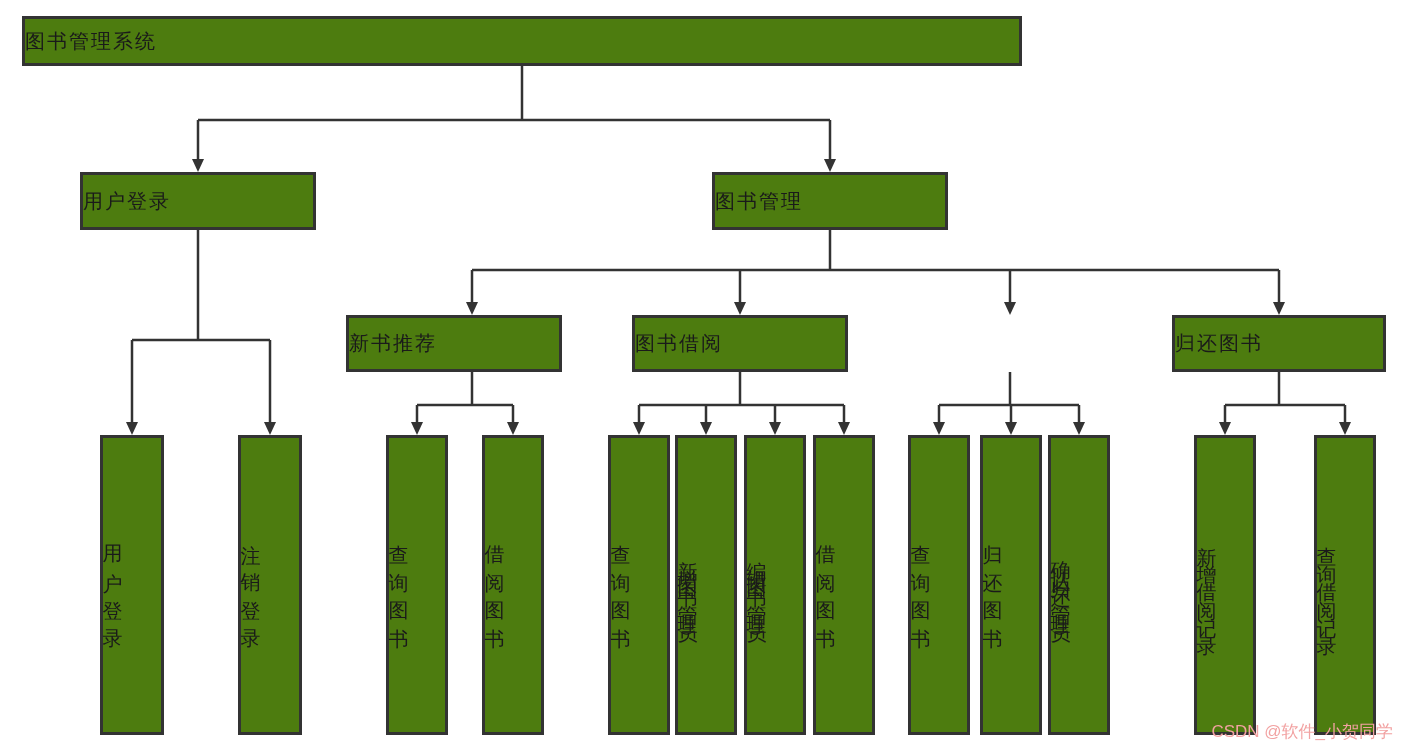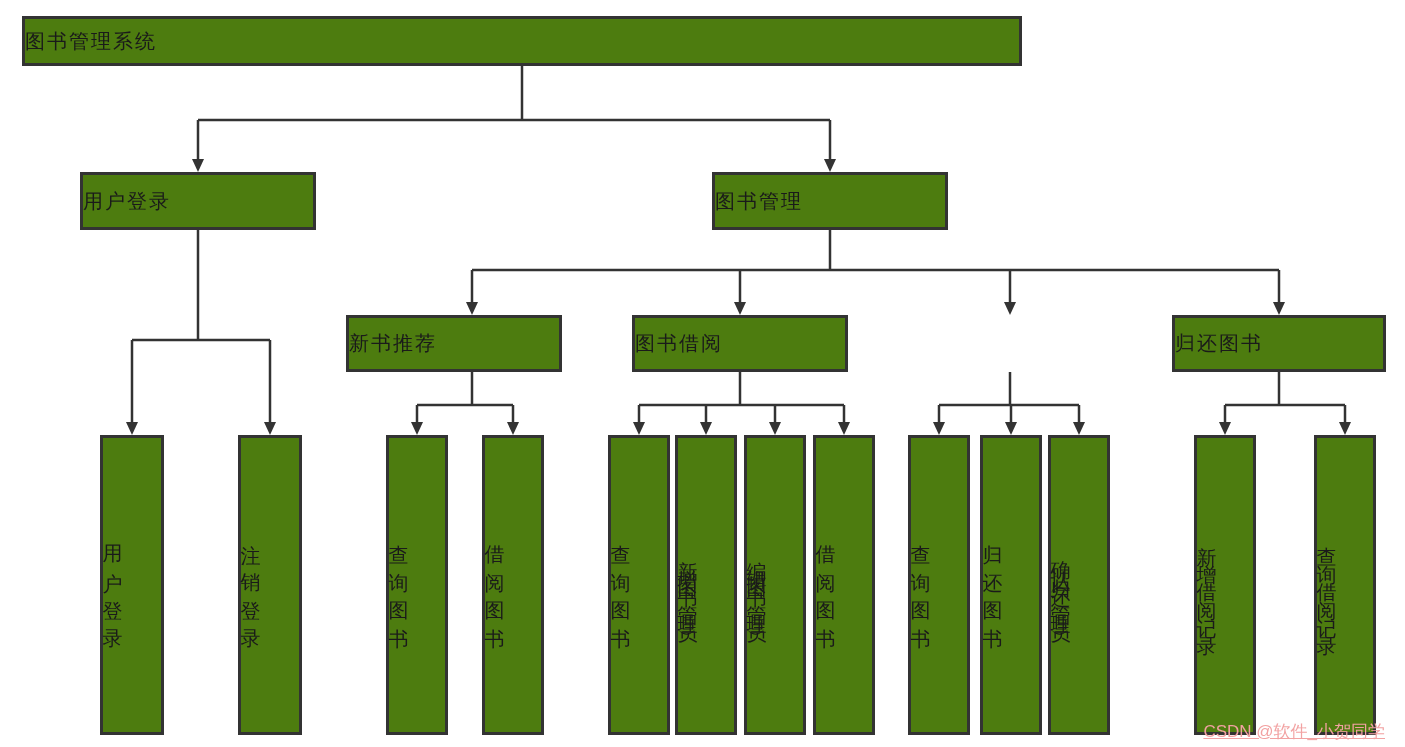--- a/index.html
+++ b/index.html
@@ -30,26 +30,25 @@
   .box.v .vt{
     writing-mode:vertical-rl;
     line-height:1;
     font-size:20px;
     white-space:nowrap;
   }
   .s28{letter-spacing:28px;}
   .s18{letter-spacing:18px;}
   .s9{letter-spacing:9px;}
   #wm{
-    position:absolute;right:20px;bottom:4px;
+    position:absolute;right:12px;bottom:4px;
     font-size:17px;
     color:var(--watermark,#f2a2a2);
     z-index:3;
     white-space:nowrap;
-    text-decoration:underline;
   }
 </style>
 </head>
 <body>
 
 <div id="stage">
 
   <svg id="wires" width="1405" height="747" aria-hidden="true">
     <g class="lines">
 

